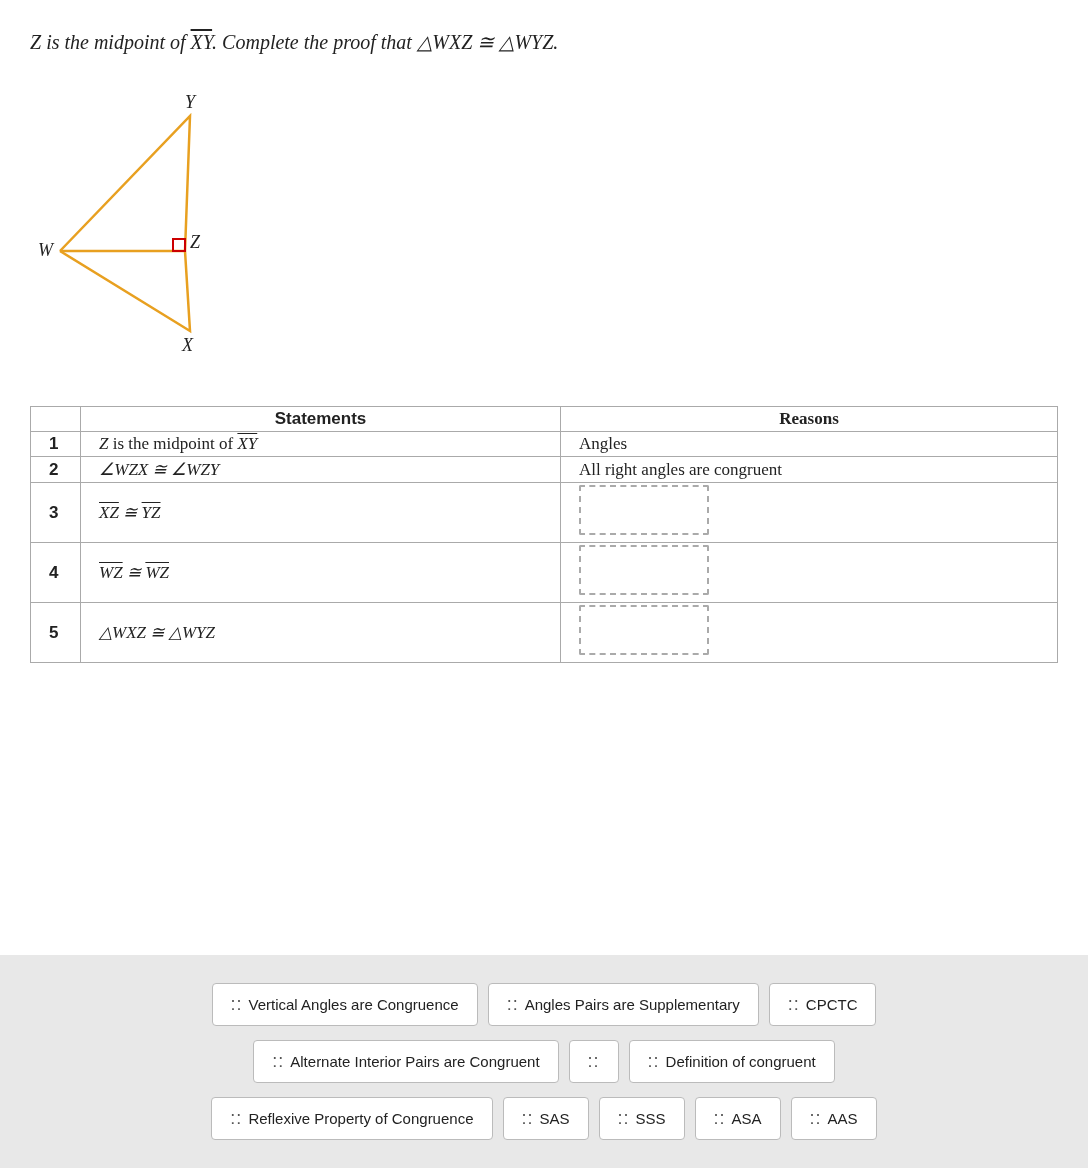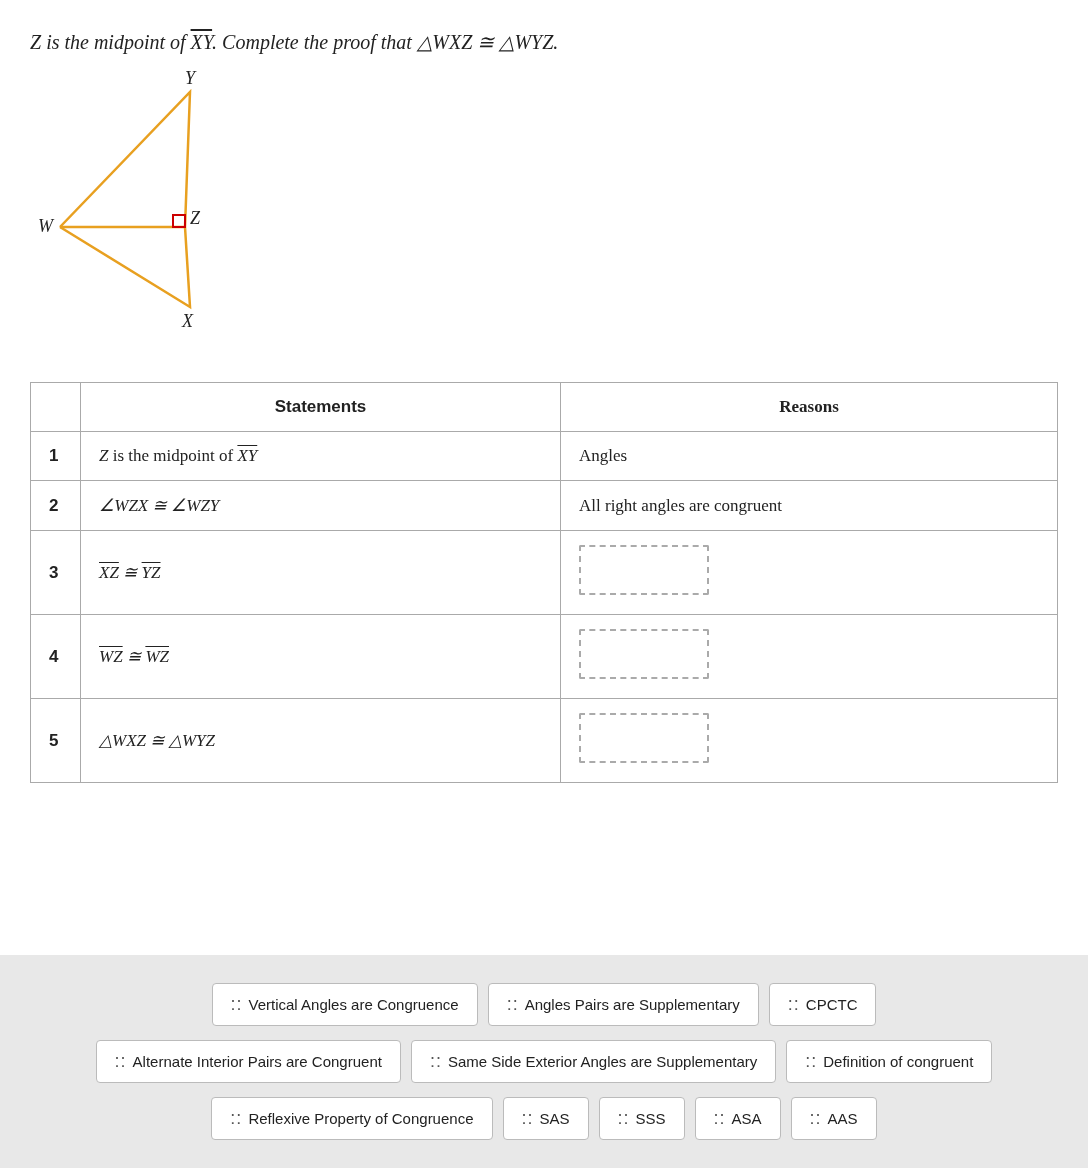--- a/index.html
+++ b/index.html
@@ -11,21 +11,21 @@
       min-height: 1168px;
       overflow-x: hidden;
     }
 
     .main-content {
       padding: 30px 30px 20px 30px;
     }
 
     .problem-statement {
       font-size: 20px;
-      margin-bottom: 8px;
+      margin-bottom: 32px;
       font-style: italic;
     }
 
     .overline {
       text-decoration: overline;
     }
 
     .diagram-container {
       margin-bottom: 30px;
       position: relative;
@@ -35,21 +35,21 @@
 
     
     .proof-table {
       width: 100%;
       border-collapse: collapse;
       border: 1px solid #aaa;
       font-size: 17px;
     }
     .proof-table th, .proof-table td {
       border: 1px solid #aaa;
-      padding: 14px 18px;
+      padding: 2px 18px;
       vertical-align: middle;
     }
     .proof-table thead th {
       font-weight: bold;
       font-style: normal;
       background: #fff;
       font-size: 17px;
       font-family: Arial, sans-serif;
     }
     .proof-table .row-num {
@@ -244,21 +244,20 @@
       </div>
     </div>
 
     <div class="tiles-row">
       <div class="tile">
         <span class="tile-dots">::</span>
         <span>Alternate Interior Pairs are Congruent</span>
       </div>
       <div class="tile">
         <span class="tile-dots">::</span>
-        <span>Same Side Exterior Angles are Supplementary</span>
       </div>
       <div class="tile">
         <span class="tile-dots">::</span>
         <span>Definition of congruent</span>
       </div>
     </div>
 
     <div class="tiles-row">
       <div class="tile">
         <span class="tile-dots">::</span>

